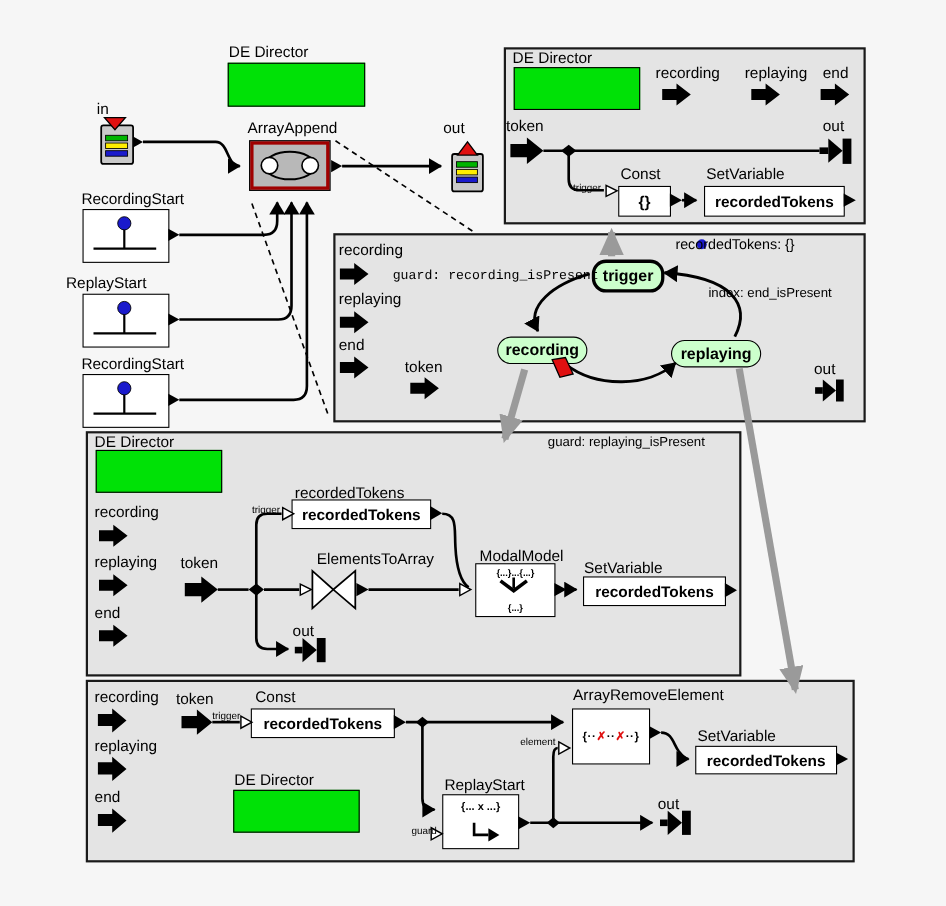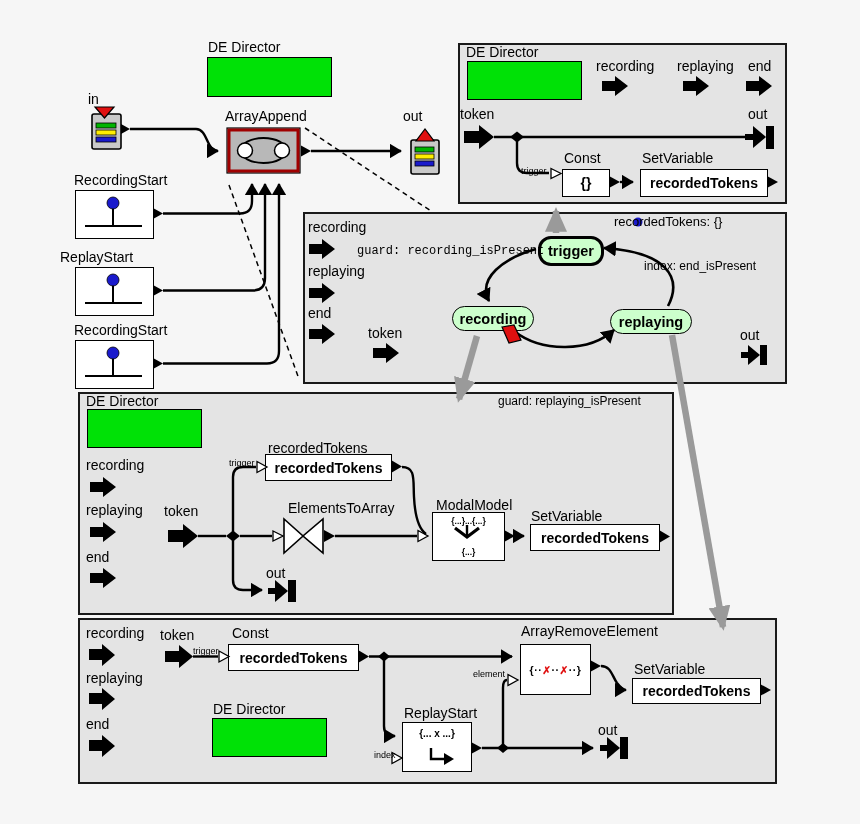--- a/index.html
+++ b/index.html
@@ -313,19 +313,19 @@
   <div class="lbl" style="left:266px;top:565px;">out</div>
 
   <div class="lbl" style="left:86px;top:625px;">recording</div>
   <div class="lbl" style="left:160px;top:627px;">token</div>
   <div class="lbl small" style="left:193px;top:646px;">trigger</div>
   <div class="lbl" style="left:232px;top:625px;">Const</div>
   <div class="lbl" style="left:86px;top:670px;">replaying</div>
   <div class="lbl" style="left:86px;top:716px;">end</div>
   <div class="lbl" style="left:213px;top:701px;">DE Director</div>
   <div class="lbl" style="left:404px;top:705px;">ReplayStart</div>
-  <div class="lbl small" style="left:374px;top:750px;">index</div>
+  <div class="lbl small" style="left:374px;top:750px;">guard</div>
   <div class="lbl" style="left:521px;top:623px;">ArrayRemoveElement</div>
   <div class="lbl small" style="left:473px;top:669px;">element</div>
   <div class="lbl" style="left:634px;top:661px;">SetVariable</div>
   <div class="lbl" style="left:598px;top:722px;">out</div>
 
 </div>
 
 </body></html>

